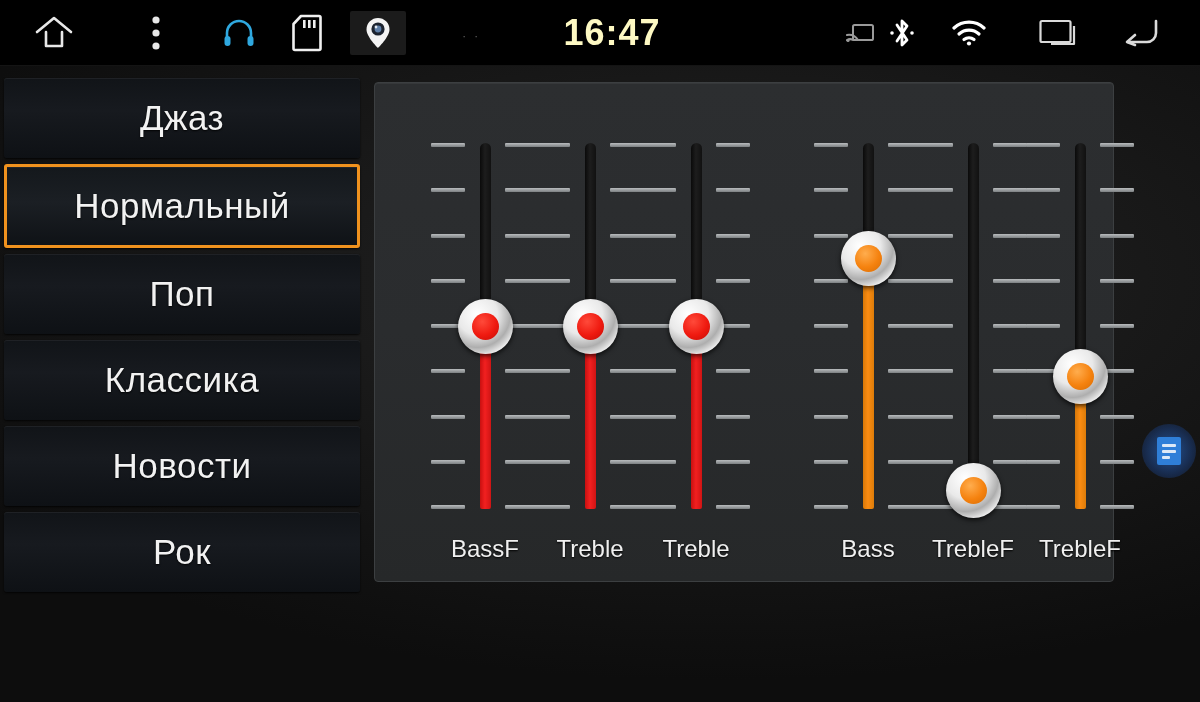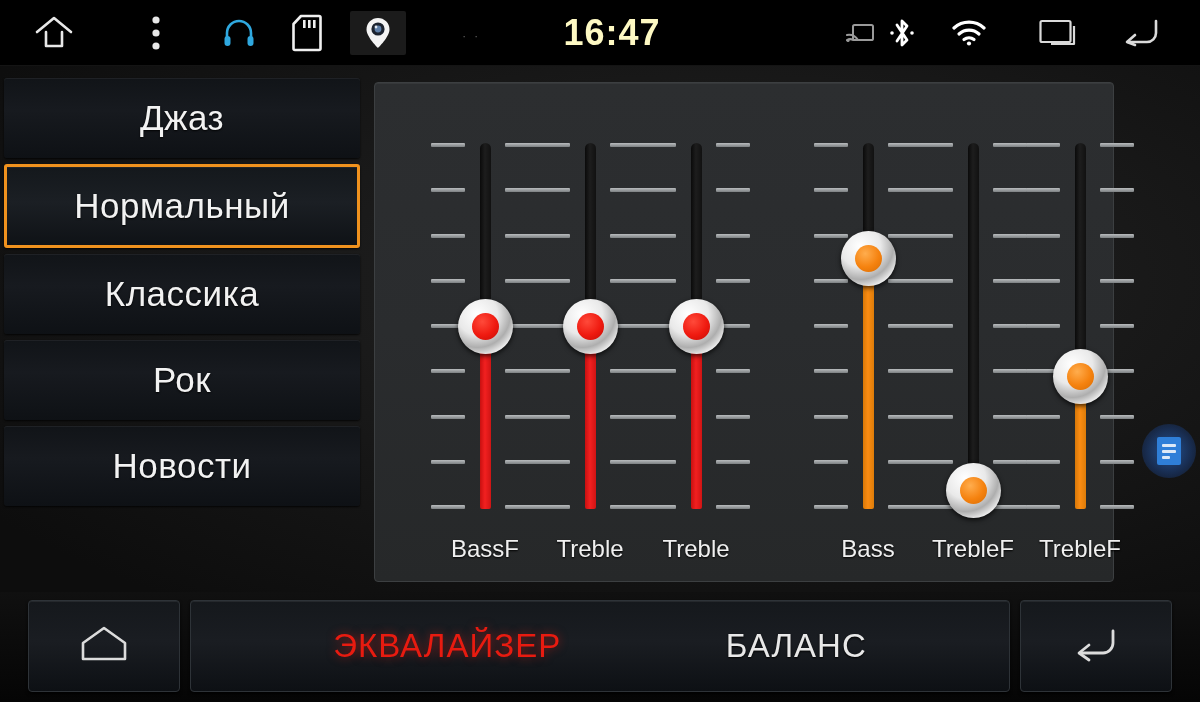--- a/index.html
+++ b/index.html
@@ -236,27 +236,30 @@
   </div>
 
   <div id="sidebar">
     <div class="preset">
       <span>Джаз</span>
     </div>
     <div class="preset selected">
       <span>Нормальный</span>
     </div>
     <div class="preset">
+      <span>Поп</span>
+    </div>
+    <div class="preset">
       <span>Классика</span>
     </div>
     <div class="preset">
+      <span>Новости</span>
+    </div>
+    <div class="preset">
       <span>Рок</span>
-    </div>
-    <div class="preset">
-      <span>Новости</span>
     </div>
   </div>
 
   <div id="eq-panel">
 
     <div class="slider" style="left: 55px;">
       <div class="ticks">
           <div class="tick-row" style="top: 0px;"></div>
           <div class="tick-row" style="top: 45.25px;"></div>
           <div class="tick-row" style="top: 90.5px;"></div>
@@ -377,37 +380,14 @@
   </div>
 
   <div id="fab">
     <span class="doc">
       <i></i>
         <i></i>
         <i class="short"></i>
     </span>
   </div>
 
-  <div id="bottombar">
-    <div id="bb-home" class="bb-btn">
-      <span>
-        <svg width="58" height="42" viewBox="0 0 58 42">
-            <path d="M8 36 V20 L29 5 L50 20 V36 Z" fill="none" stroke="#dcdcdc" stroke-width="2.6" stroke-linejoin="round"></path>
-          </svg>
-      </span>
-    </div>
-
-    <div id="bb-center" class="bb-btn">
-      <span class="bb-tab active">ЭКВАЛАЙЗЕР</span>
-      <span class="bb-tab inactive">БАЛАНС</span>
-    </div>
-
-    <div id="bb-back" class="bb-btn">
-      <span>
-        <svg width="58" height="42" viewBox="0 0 58 42">
-            <path d="M46 8 V20 A10 10 0 0 1 36 30 H14" fill="none" stroke="#dcdcdc" stroke-width="2.8" stroke-linecap="round" stroke-linejoin="round"></path>
-            <path d="M22 22 L12 30 L22 37" fill="none" stroke="#dcdcdc" stroke-width="2.8" stroke-linecap="round" stroke-linejoin="round"></path>
-          </svg>
-      </span>
-    </div>
-  </div>
 
 </div>
 
 </body></html>

